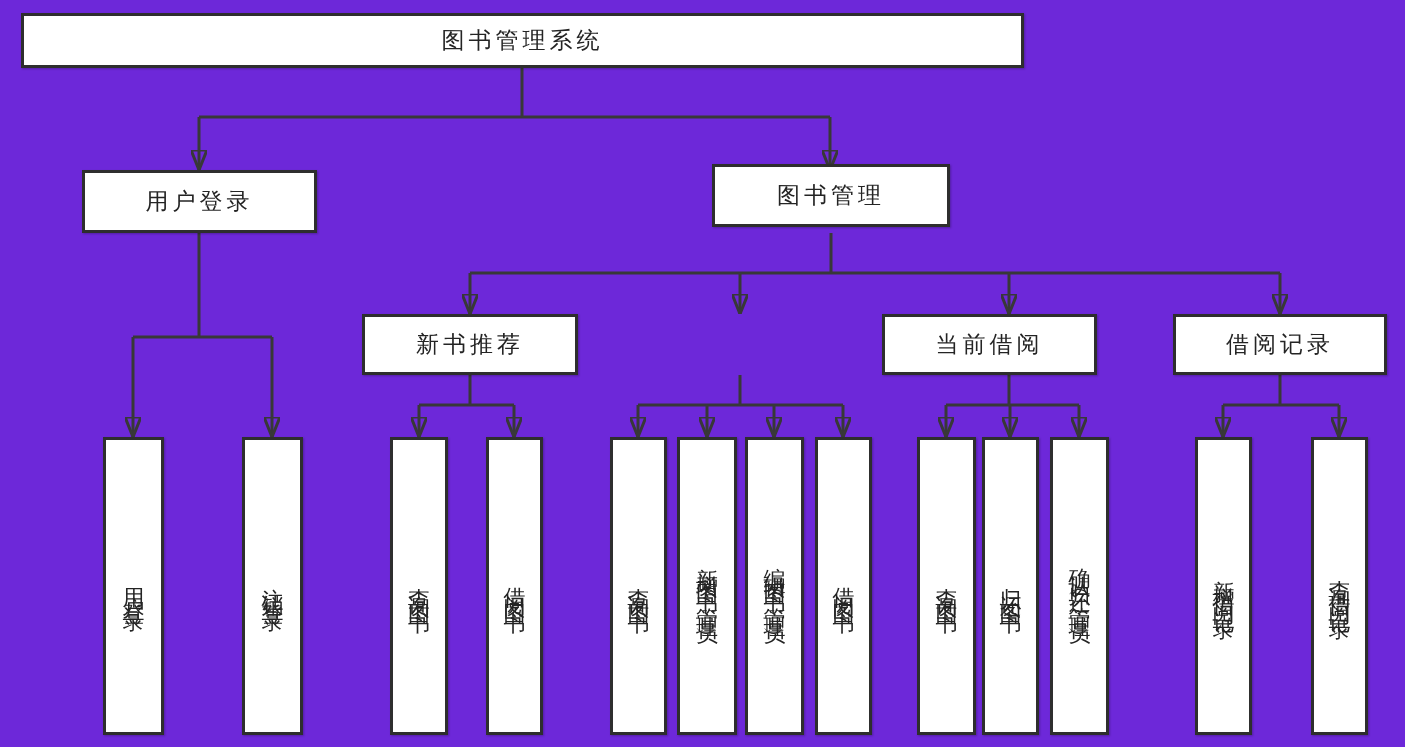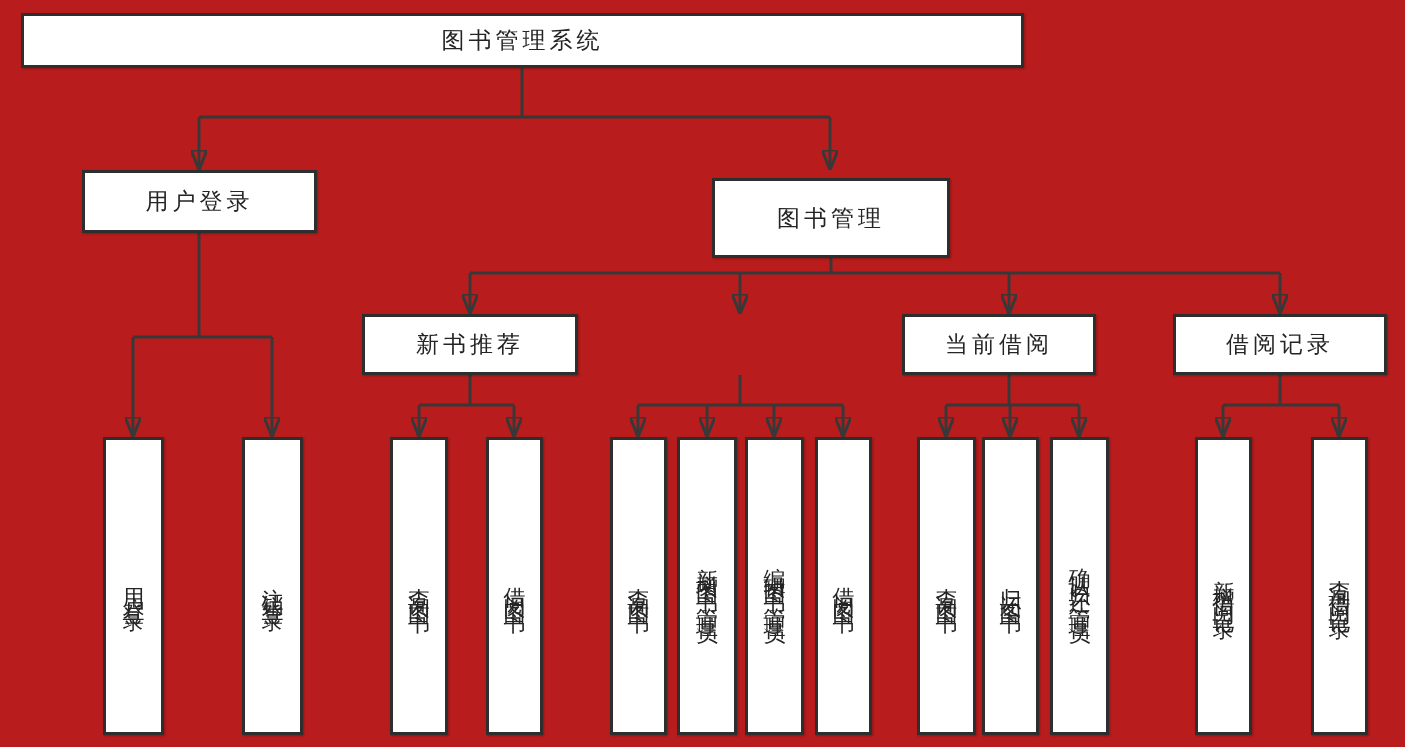--- a/index.html
+++ b/index.html
@@ -1,20 +1,20 @@
 <!DOCTYPE html>
 <html><head>
 <meta charset="utf-8">
 <style>
   html, body { margin: 0; padding: 0; background: #ffffff; }
   .stage {
     position: relative;
     width: 1405px;
     height: 747px;
-    background: #b91c1c;
+    background: #6d28d9;
     font-family: Liberation Sans, sans-serif;
     overflow: hidden;
   }
   .connector-svg {
     position: absolute;
     left: 0; top: 0;
     width: 1405px; height: 747px;
     pointer-events: none;
   }
   .connector-svg path, .connector-svg line {
@@ -42,26 +42,26 @@
     writing-mode: vertical-rl;
     text-orientation: mixed;
     line-height: 1;
     letter-spacing: 8px;
     white-space: nowrap;
   }
   
   .n-root   { left: 21px;  top: 13px;  width: 1003px; height: 55px; }
   
   .n-login  { left: 82px;  top: 170px; width: 235px; height: 63px; }
-  .n-mgmt   { left: 712px; top: 178px; width: 238px; height: 80px; }
+  .n-mgmt   { left: 712px; top: 164px; width: 238px; height: 63px; }
   
   .n-l3     { top: 314px; height: 61px; }
   .n-rec    { left: 362px;  width: 216px; }
   .n-bor    { left: 632px;  width: 216px; }
-  .n-cur    { left: 902px;  width: 194px; }
+  .n-cur    { left: 882px;  width: 215px; }
   .n-hist   { left: 1173px; width: 214px; }
   
   .leaf     { top: 437px; height: 298px; }
   .lf-g1c1  { left: 103px;  width: 61px; }
   .lf-g1c2  { left: 242px;  width: 61px; }
   .lf-g2c1  { left: 390px;  width: 58px; }
   .lf-g2c2  { left: 486px;  width: 57px; }
   .lf-g3c1  { left: 610px;  width: 57px; }
   .lf-g3c2  { left: 677px;  width: 60px; }
   .lf-g3c3  { left: 745px;  width: 59px; }

